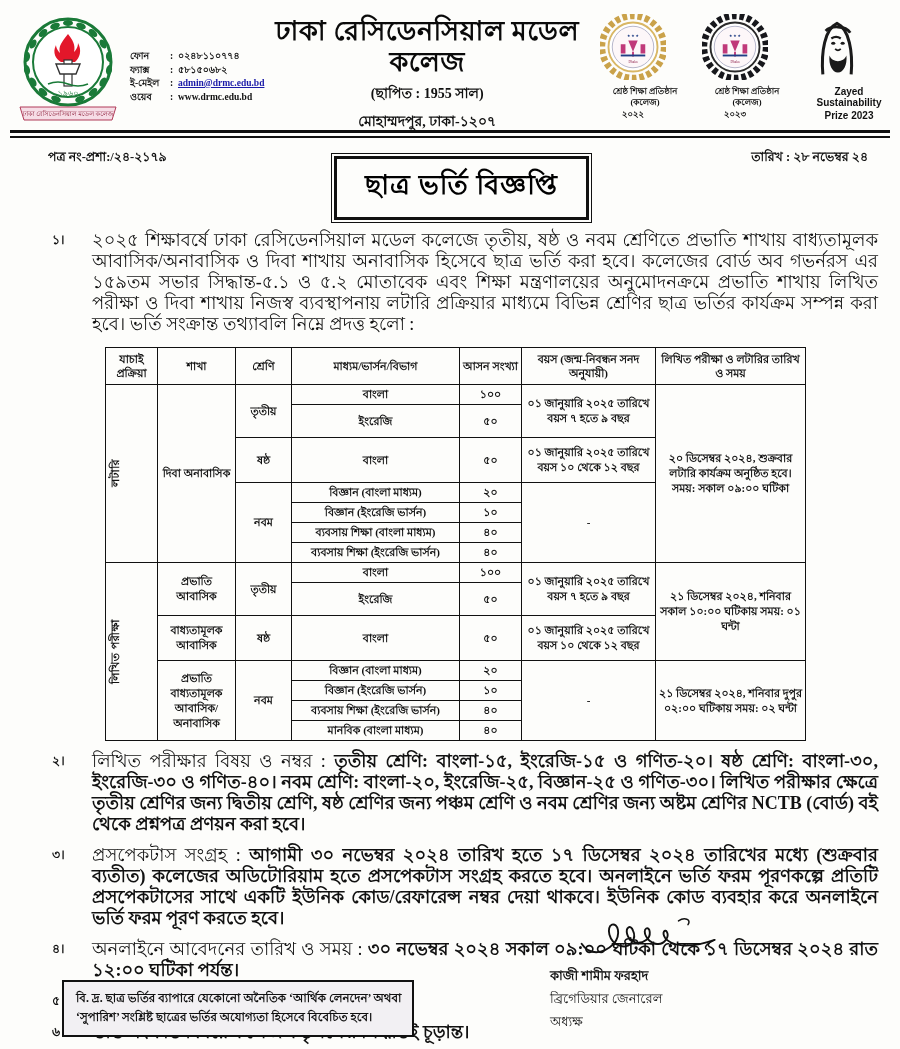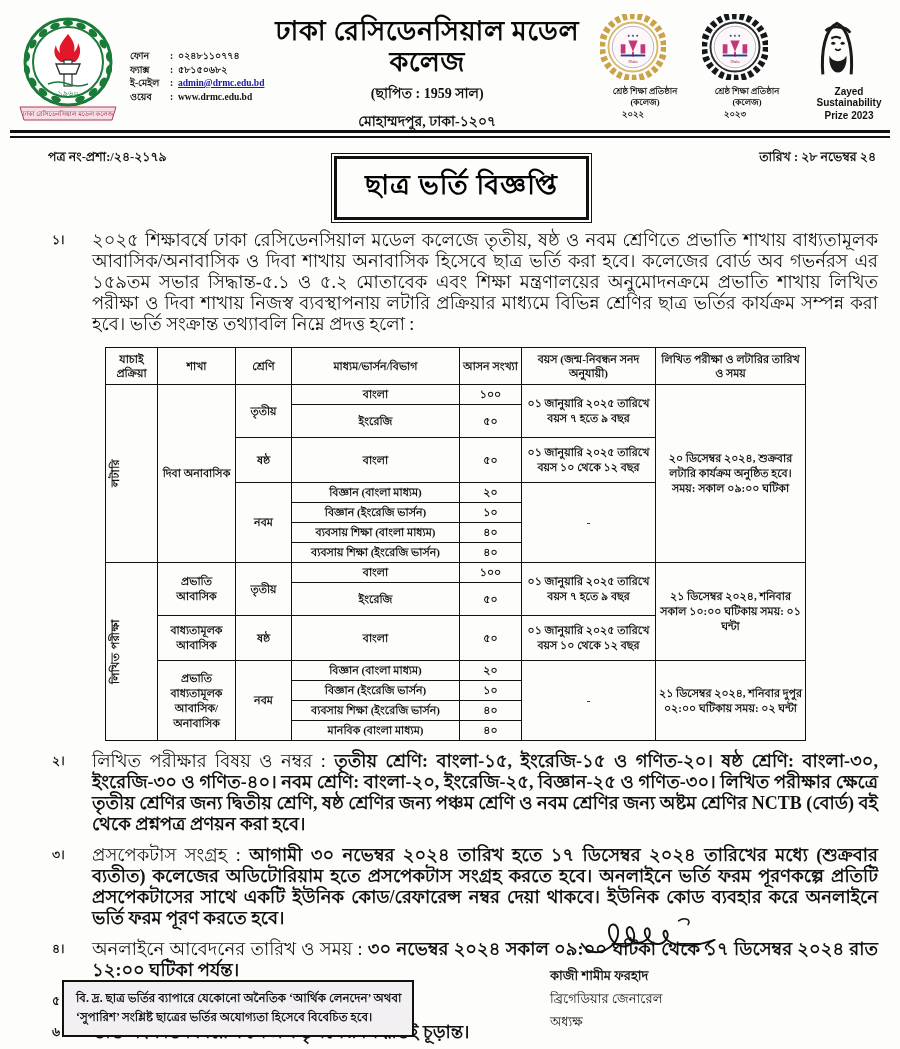--- a/index.html
+++ b/index.html
@@ -110,21 +110,21 @@
     border-top: 3px solid #111;
     border-bottom: 2px solid #111;
     height: 3px;
   }
 
   
   .refline {
     display: flex;
     justify-content: space-between;
     align-items: flex-end;
-    padding: 10px 24px 0 48px;
+    padding: 10px 32px 0 48px;
     font-size: 12.5px;
     font-weight: bold;
     color: #111;
   }
 
   .notice-title-wrap {
     text-align: center;
     margin-top: -12px;
     padding-left: 23px;
   }
@@ -295,21 +295,21 @@
       </div>
       <div class="contact-row">
         <span class="contact-label">ওয়েব</span>
         <span class="contact-colon">:</span>
         <span class="contact-value">www.drmc.edu.bd</span>
       </div>
     </div>
 
     <div class="title-block">
       <div class="college-name">ঢাকা রেসিডেনসিয়াল মডেল কলেজ</div>
-      <div class="college-sub2">(ছাপিত : 1959 সাল)</div>
+      <div class="college-sub2">(ছাপিত : 1955 সাল)</div>
       <div class="college-sub3">মোহাম্মদপুর, ঢাকা-১২০৭</div>
     </div>
 
     <div class="awards">
 
       <div class="award">
         <svg viewBox="0 0 70 70" width="66" height="66">
           <circle cx="35" cy="35" r="33" fill="none" stroke="#caa24a" stroke-width="7" stroke-dasharray="5 3"></circle>
           <circle cx="35" cy="35" r="26" fill="#ffffff" stroke="#d9b765" stroke-width="2"></circle>
           <circle cx="35" cy="35" r="22" fill="#fdf7f9" stroke="#b3b3c8" stroke-width="1"></circle>

